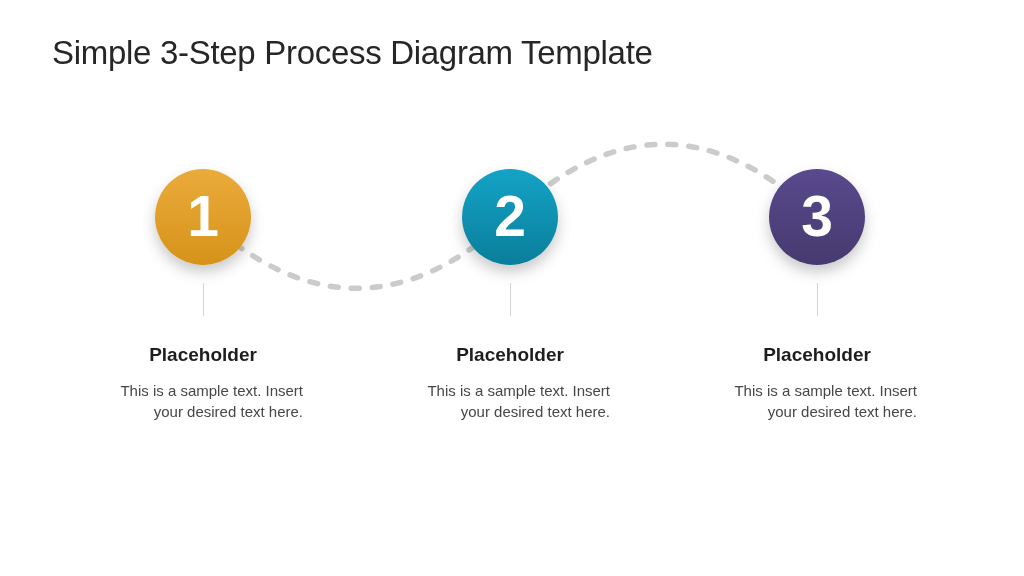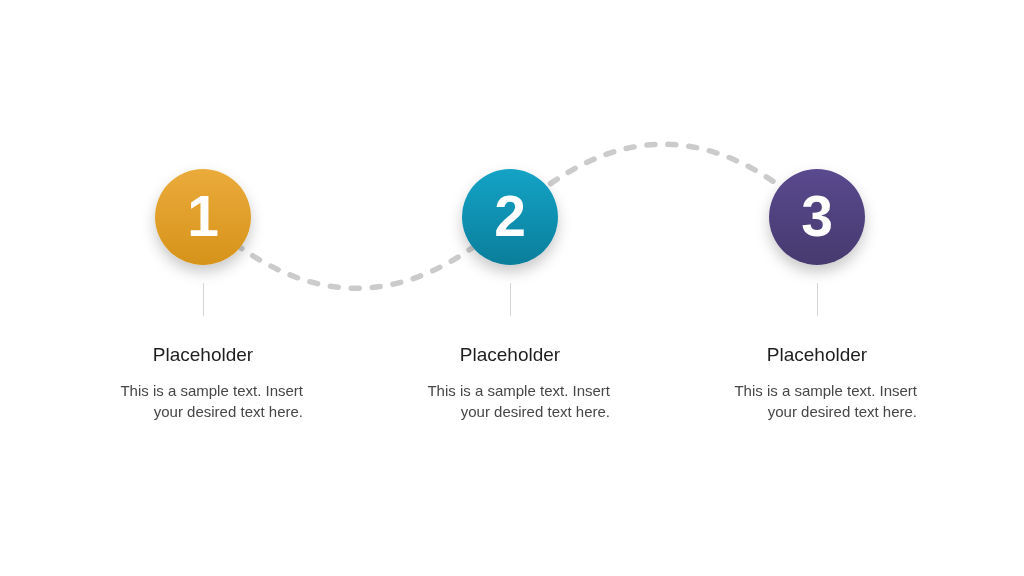--- a/index.html
+++ b/index.html
@@ -59,38 +59,39 @@
   }
   .vline {
     width: 1px;
     height: 33px;
     margin-top: 18px;
     background: #d5d5d5;
   }
   .ph {
     margin-top: 27px;
     font-size: 19px;
-    font-weight: 400;
+    font-weight: 700;
     color: #1e1e1e;
     line-height: 1.3;
   }
   .desc {
     margin-top: 12px;
     width: 200px;
     text-align: right;
     font-size: 15px;
     color: #474747;
     line-height: 1.4;
   }
 </style>
 </head>
 <body>
 
 <div class="slide">
 
+  <div class="title">Simple 3-Step Process Diagram Template</div>
 
   <svg class="wave" width="1024" height="576" viewBox="0 0 1024 576">
     <path d="M 203 217 C 305 312 408 312 510 217 C 612 120 715 120 817 217" fill="none" stroke="#cbcbcb" stroke-width="5.5" stroke-dasharray="8 13" stroke-linecap="round"></path>
   </svg>
 
   <div class="step step-1">
     <div class="circle" style="background: linear-gradient(rgb(235, 171, 59) 0%, rgb(214, 147, 26) 100%);">
       <span class="num">1</span>
     </div>
     <div class="vline" style="background: rgb(213, 213, 213);"></div>

